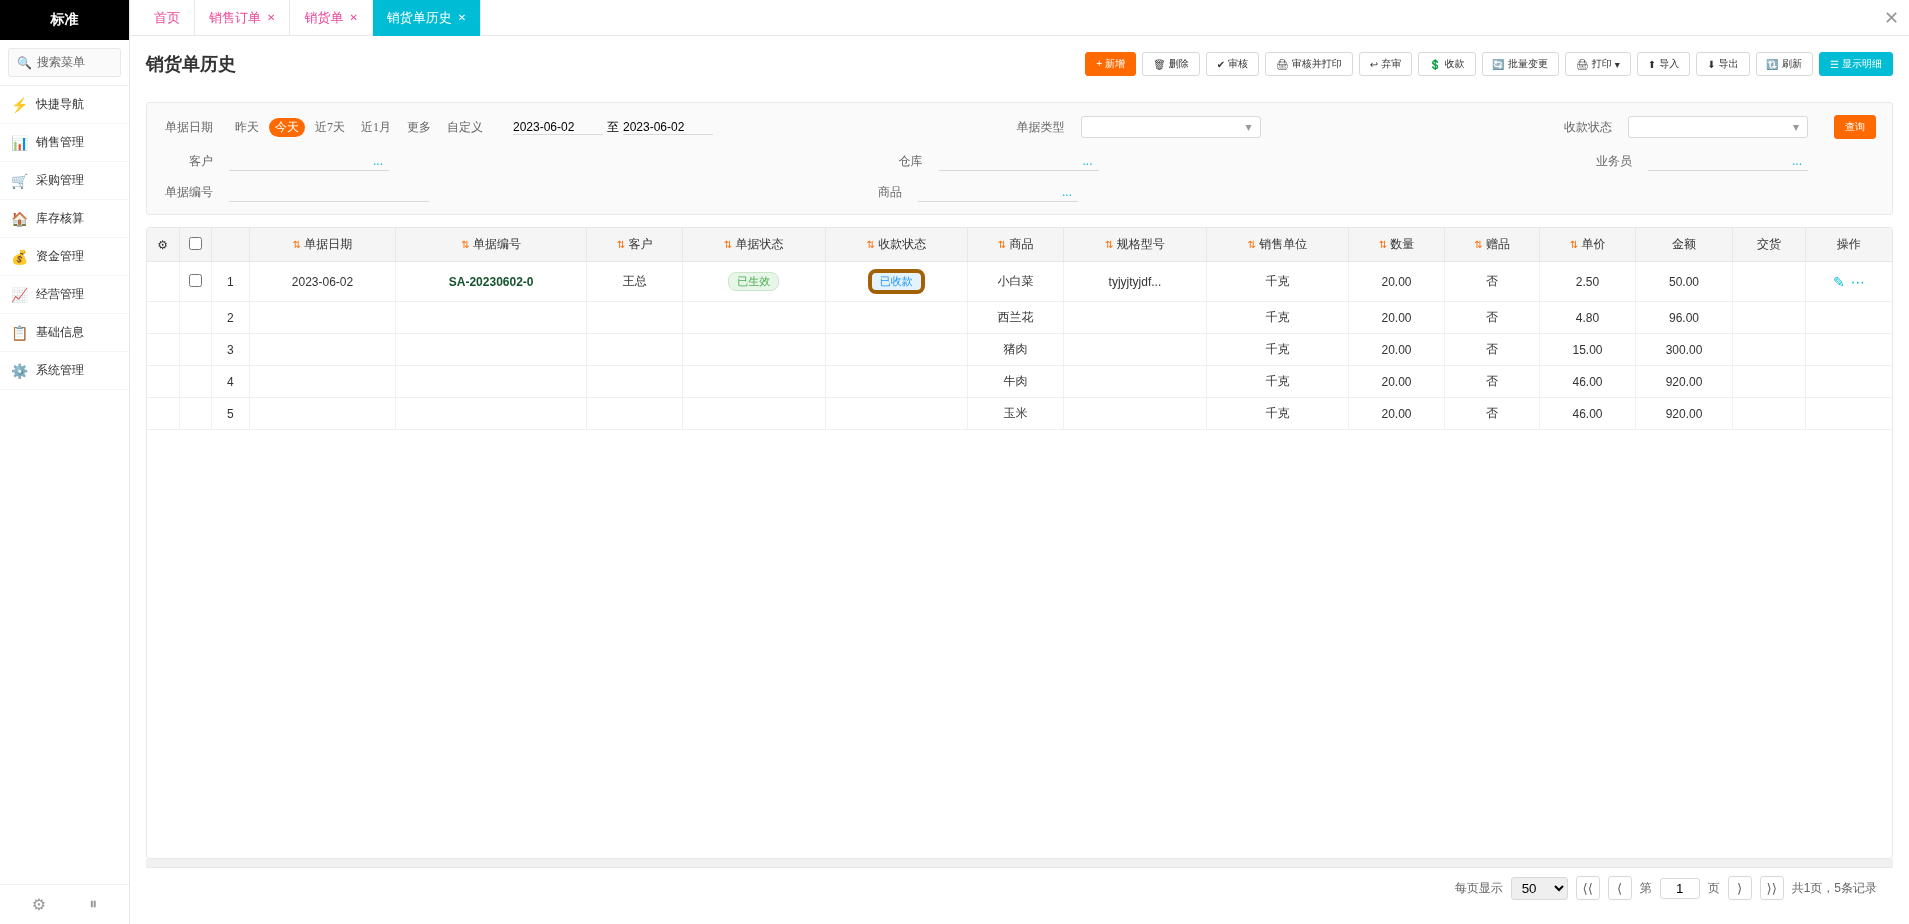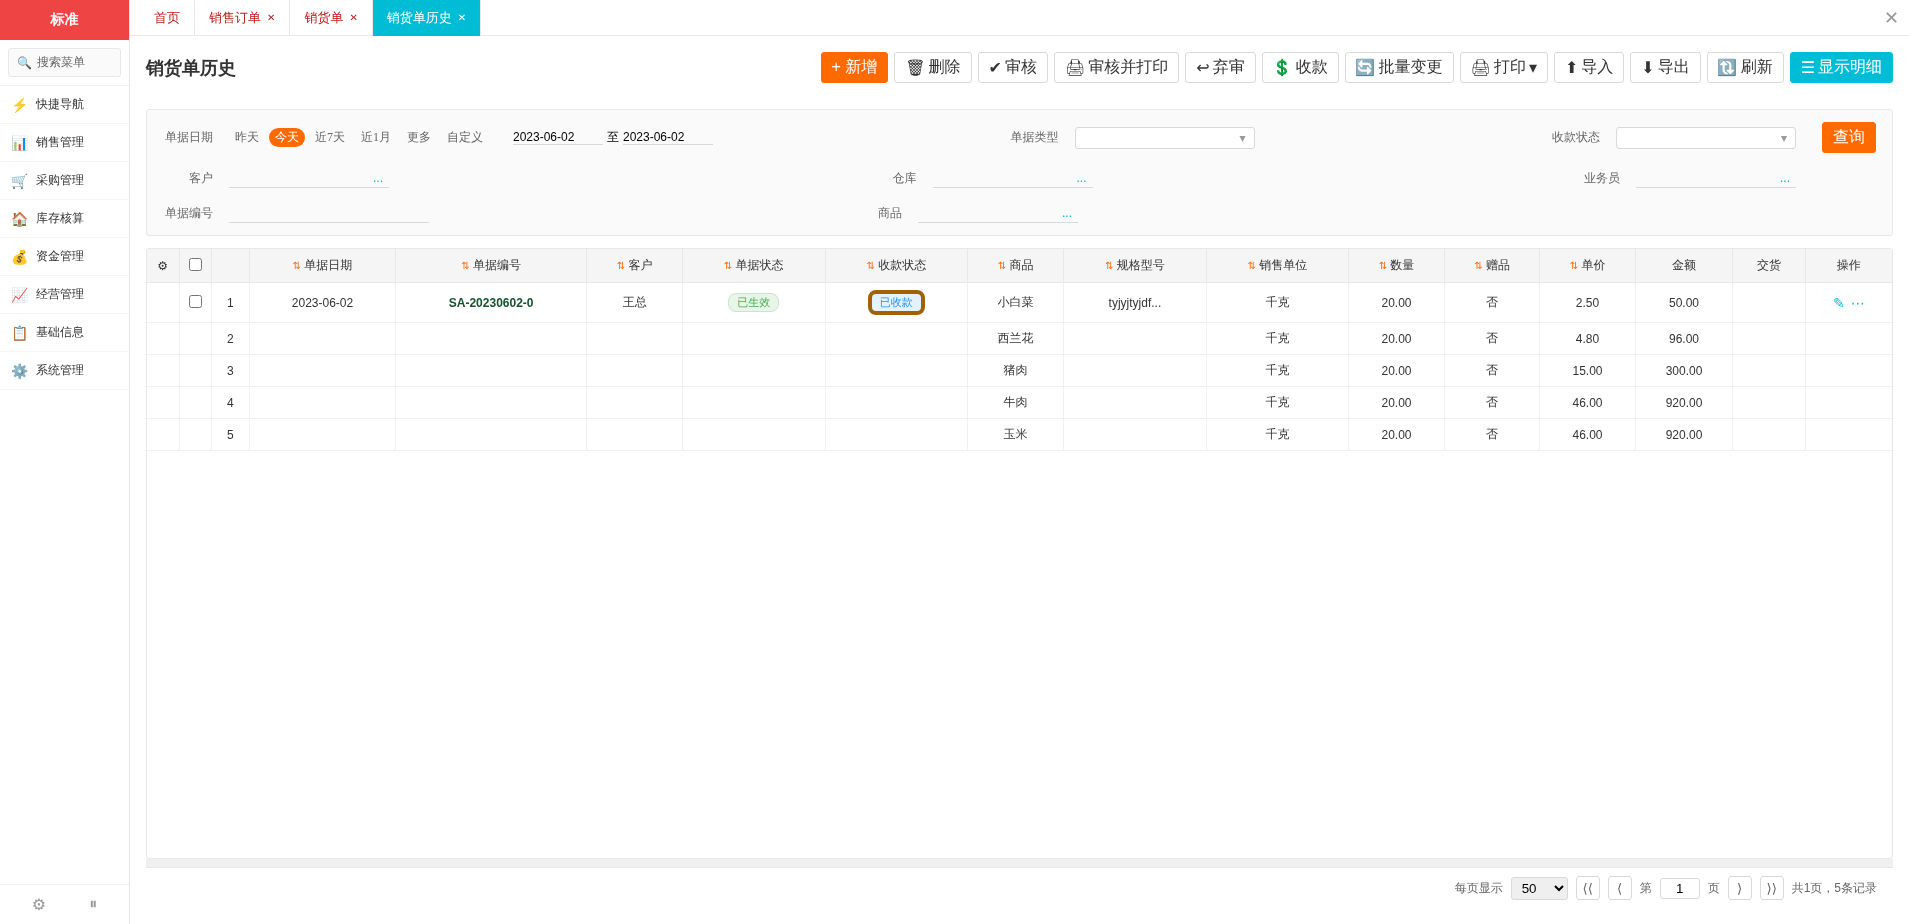--- a/index.html
+++ b/index.html
@@ -1,48 +1,48 @@
 <!DOCTYPE html>
 <html><head>
   <meta charset="utf-8">
   <style>
     * { box-sizing: border-box; margin: 0; padding: 0; }
     body { font-family: "Microsoft YaHei", Arial, sans-serif; font-size: 12px; background: #f5f5f5; display: flex; height: 924px; overflow: hidden; }
 
     
     .sidebar { width: 130px; background: #fff; border-right: 1px solid #e8e8e8; display: flex; flex-direction: column; height: 100%; flex-shrink: 0; }
-    .sidebar-logo { height: 40px; background: #ef4444; display: flex; align-items: center; justify-content: center; color: #fff; font-size: 14px; font-weight: bold; }
+    .sidebar-logo { height: 40px; background: #000000; display: flex; align-items: center; justify-content: center; color: #fff; font-size: 14px; font-weight: bold; }
     .sidebar-search { padding: 8px; border-bottom: 1px solid #f0f0f0; }
     .sidebar-search-btn { width: 100%; padding: 5px 8px; border: 1px solid #e8e8e8; border-radius: 3px; background: #fafafa; color: #666; cursor: pointer; display: flex; align-items: center; gap: 5px; font-size: 12px; }
     .sidebar-menu { flex: 1; overflow-y: auto; }
     .sidebar-item { display: flex; align-items: center; gap: 8px; padding: 10px 12px; cursor: pointer; color: #333; border-bottom: 1px solid #f5f5f5; }
     .sidebar-item .icon { width: 16px; height: 16px; display: inline-flex; align-items: center; justify-content: center; font-size: 14px; }
     .sidebar-bottom { padding: 10px; border-top: 1px solid #f0f0f0; display: flex; justify-content: space-around; }
     .sidebar-bottom-btn { cursor: pointer; color: #999; font-size: 16px; }
 
     
     .main { flex: 1; display: flex; flex-direction: column; overflow: hidden; }
 
     
     .tab-bar { background: #fff; border-bottom: 1px solid #e8e8e8; display: flex; align-items: center; padding: 0 10px; height: 36px; flex-shrink: 0; }
-    .tab { padding: 0 14px; height: 36px; display: flex; align-items: center; gap: 6px; cursor: pointer; font-size: 13px; color: #b91c1c; border-right: 1px solid #e8e8e8; position: relative; }
+    .tab { padding: 0 14px; height: 36px; display: flex; align-items: center; gap: 6px; cursor: pointer; font-size: 13px; color: #ec4899; border-right: 1px solid #e8e8e8; position: relative; }
     .tab.active { color: #fff; background: #00bcd4; }
     .tab .close-icon { font-size: 10px; color: inherit; cursor: pointer; }
     .tab-close-all { margin-left: auto; cursor: pointer; color: #999; font-size: 18px; }
 
     
     .content { flex: 1; overflow: auto; background: #f5f5f5; padding: 0; }
     .page { background: #fff; margin: 0; padding: 16px; height: 100%; display: flex; flex-direction: column; }
 
     
     .page-title { font-size: 18px; font-weight: bold; color: #333; margin-bottom: 14px; }
 
     
     .toolbar { display: flex; align-items: center; gap: 6px; margin-bottom: 14px; flex-wrap: wrap; }
-    .btn { display: inline-flex; align-items: center; gap: 3px; padding: 4px 10px; border-radius: 3px; border: 1px solid #d9d9d9; background: #fff; cursor: pointer; font-size: 16px; color: #333; }
+    .btn { display: inline-flex; align-items: center; gap: 3px; padding: 4px 10px; border-radius: 3px; border: 1px solid #d9d9d9; background: #fff; cursor: pointer; font-size: 10px; color: #333; }
     .btn-primary { background: #ff6a00; border-color: #ff6a00; color: #fff; }
     .btn-orange { background: #ff6a00; border-color: #ff6a00; color: #fff; }
     .btn-teal { background: #00bcd4; border-color: #00bcd4; color: #fff; }
 
     
     .filter-area { border: 1px solid #e8e8e8; border-radius: 3px; padding: 12px 16px; margin-bottom: 12px; background: #fafafa; }
     .filter-row { display: flex; align-items: center; gap: 16px; margin-bottom: 10px; flex-wrap: wrap; }
     .filter-row:last-child { margin-bottom: 0; }
     .filter-label { color: #666; min-width: 50px; text-align: right; }
     .filter-input { border: none; border-bottom: 1px solid #d9d9d9; background: transparent; padding: 2px 4px; width: 160px; font-size: 12px; outline: none; }

